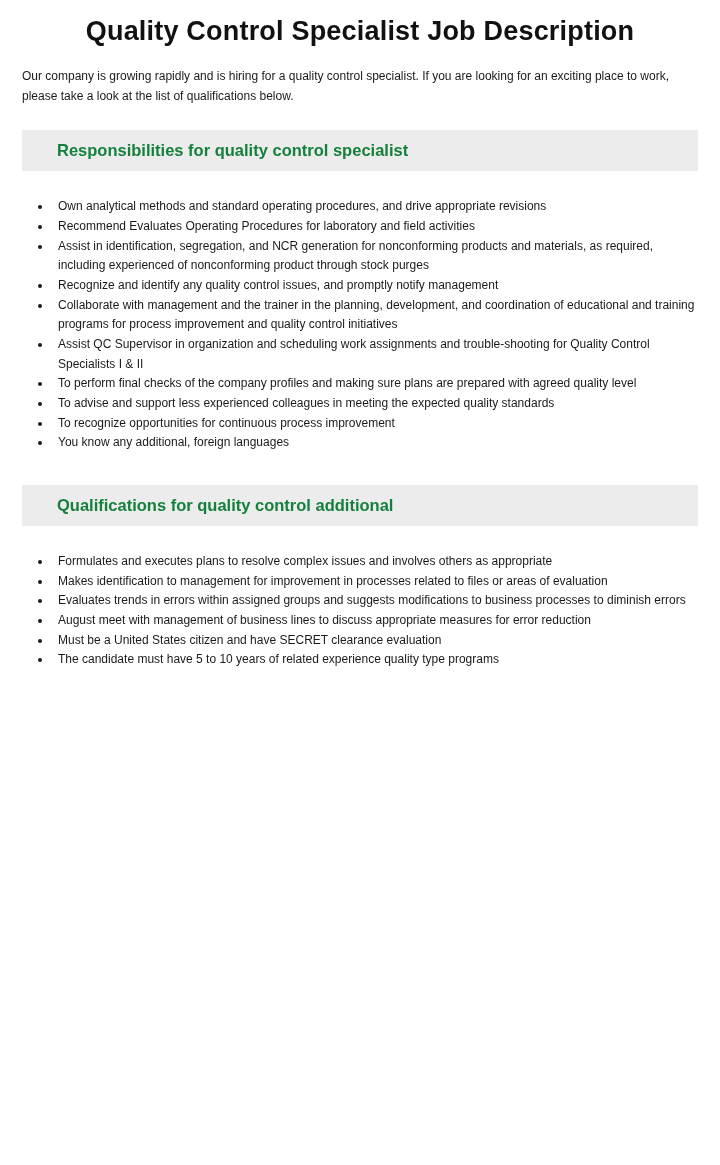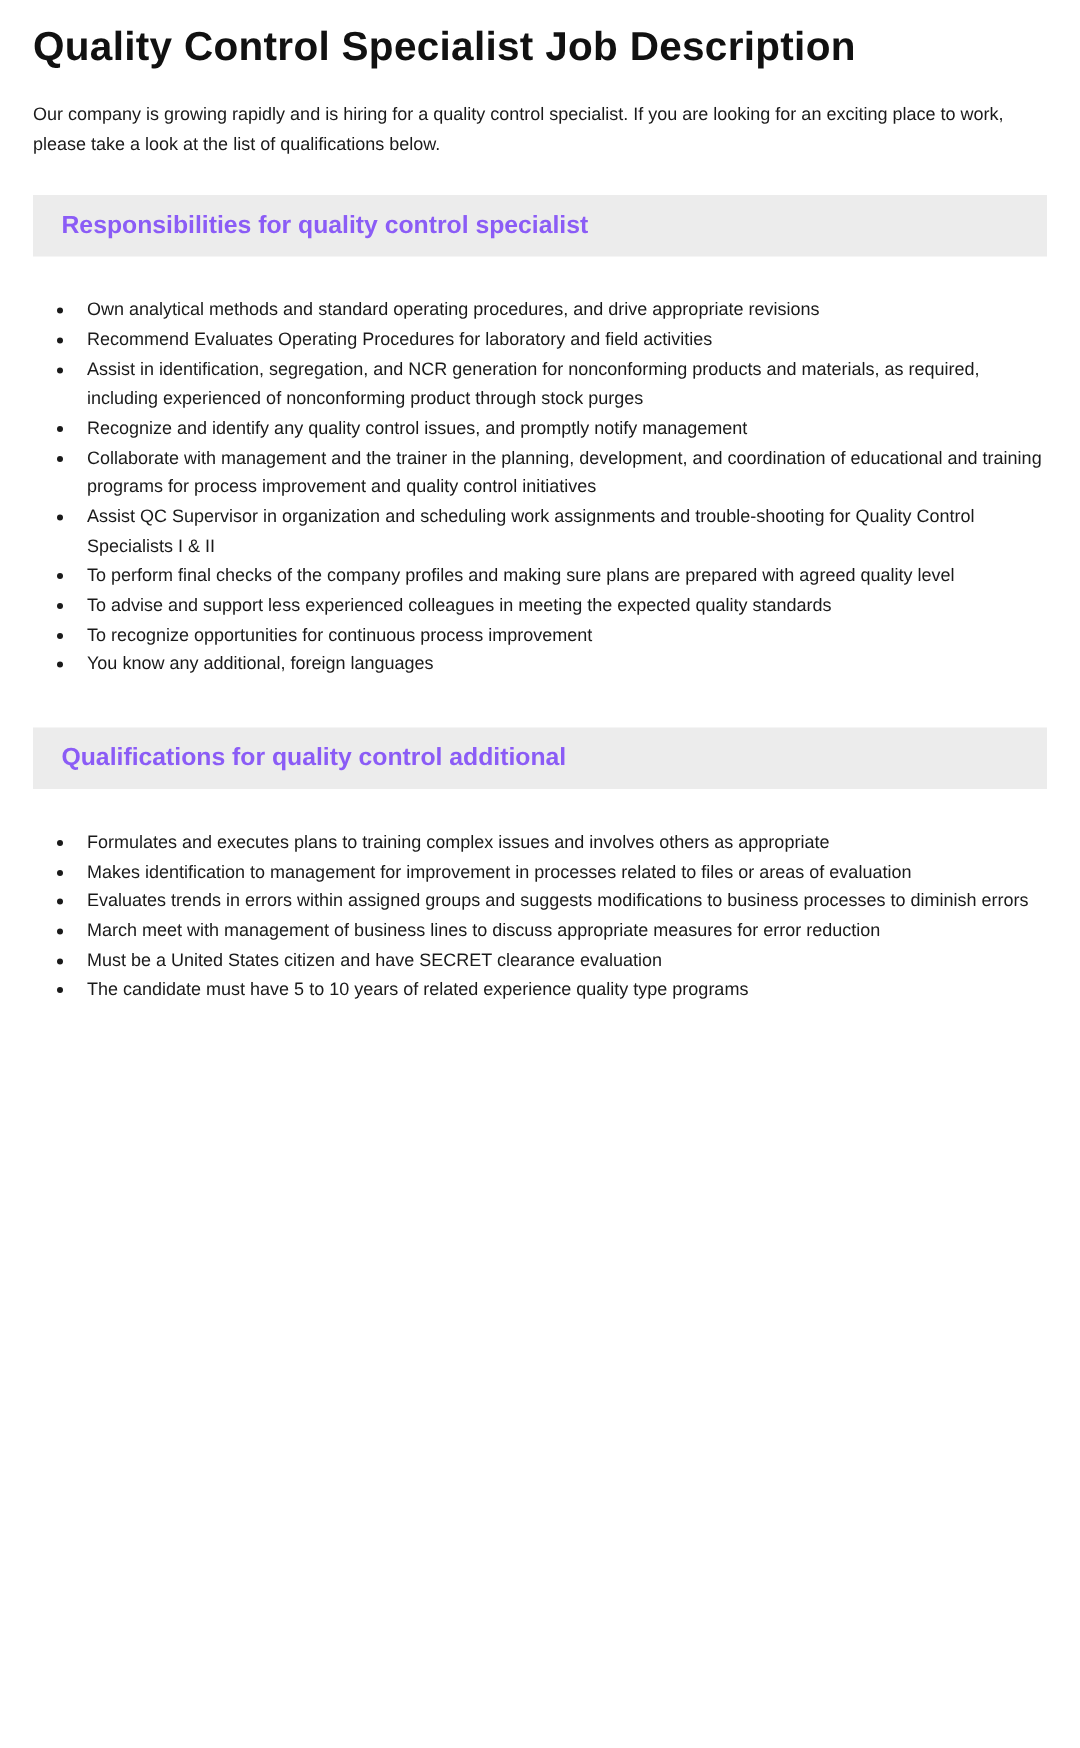--- a/index.html
+++ b/index.html
@@ -10,35 +10,36 @@
     color: #1a1a1a;
   }
   .page {
     width: 720px;
     box-sizing: border-box;
     padding: 6px 22px 24px 22px;
   }
   h1.page-title {
     font-size: 27px;
     font-weight: bold;
+    text-align: center;
     margin: 10px 0 20px 0;
     letter-spacing: 0.2px;
     color: #111111;
   }
   p.intro {
     font-size: 12px;
     line-height: 1.64;
     margin: 0 0 24px 0;
   }
   .section-bar {
     background: #ececec;
-    padding: 11px 19px;
+    padding: 11px 35px;
     font-size: 16.5px;
     font-weight: bold;
-    color: #8b5cf6;
+    color: #15803d;
     margin: 0 0 26px 0;
   }
   ul.bullet-list {
     margin: 0 0 32px 0;
     padding-left: 30px;
   }
   ul.bullet-list li {
     font-size: 12px;
     line-height: 1.64;
     padding-left: 6px;
@@ -66,22 +67,22 @@
       <li>To perform final checks of the company profiles and making sure plans are prepared with agreed quality level</li>
       <li>To advise and support less experienced colleagues in meeting the expected quality standards</li>
       <li>To recognize opportunities for continuous process improvement</li>
       <li>You know any additional, foreign languages</li>
     </ul>
   </section>
 
   <section>
     <div class="section-bar">Qualifications for quality control additional</div>
     <ul class="bullet-list">
-      <li>Formulates and executes plans to training complex issues and involves others as appropriate</li>
+      <li>Formulates and executes plans to resolve complex issues and involves others as appropriate</li>
       <li>Makes identification to management for improvement in processes related to files or areas of evaluation</li>
       <li>Evaluates trends in errors within assigned groups and suggests modifications to business processes to diminish errors</li>
-      <li>March meet with management of business lines to discuss appropriate measures for error reduction</li>
+      <li>August meet with management of business lines to discuss appropriate measures for error reduction</li>
       <li>Must be a United States citizen and have SECRET clearance evaluation</li>
       <li>The candidate must have 5 to 10 years of related experience quality type programs</li>
     </ul>
   </section>
 
 </main>
 
 </body></html>

